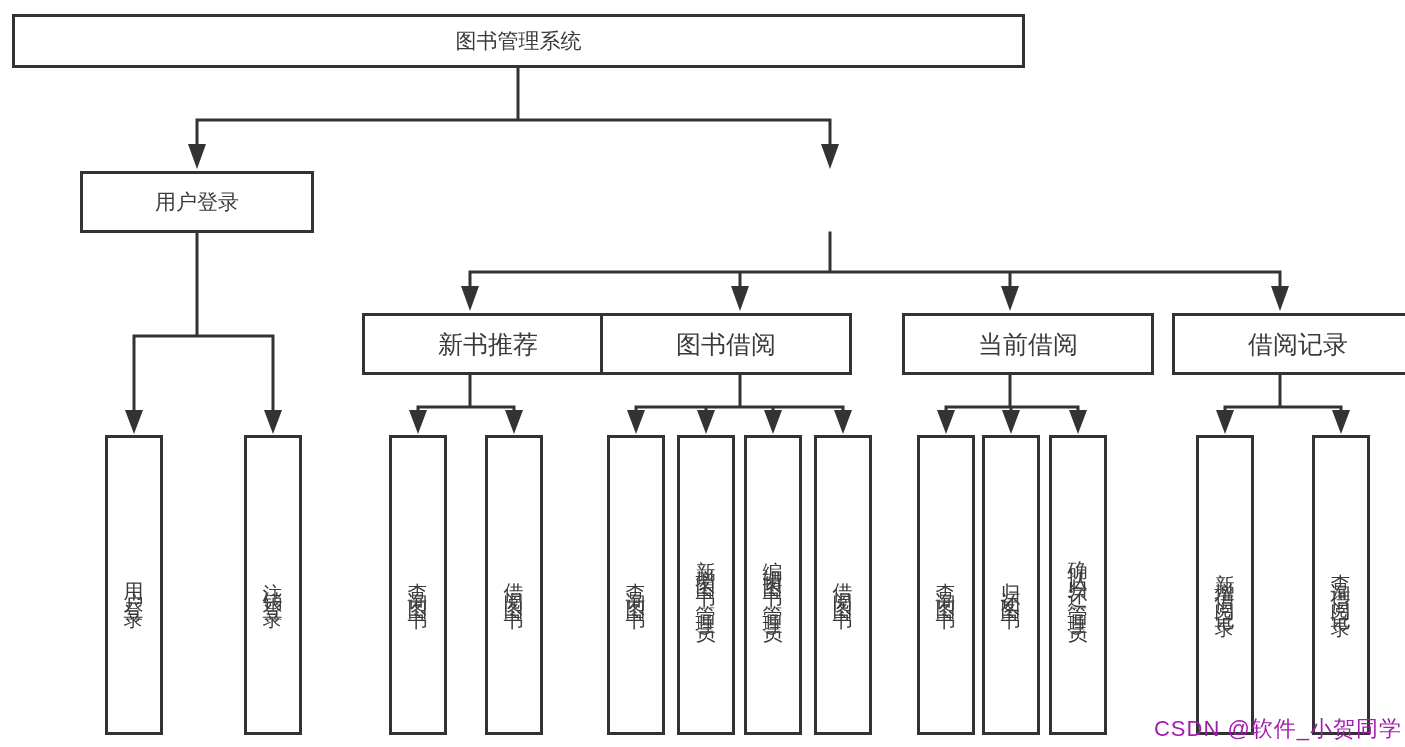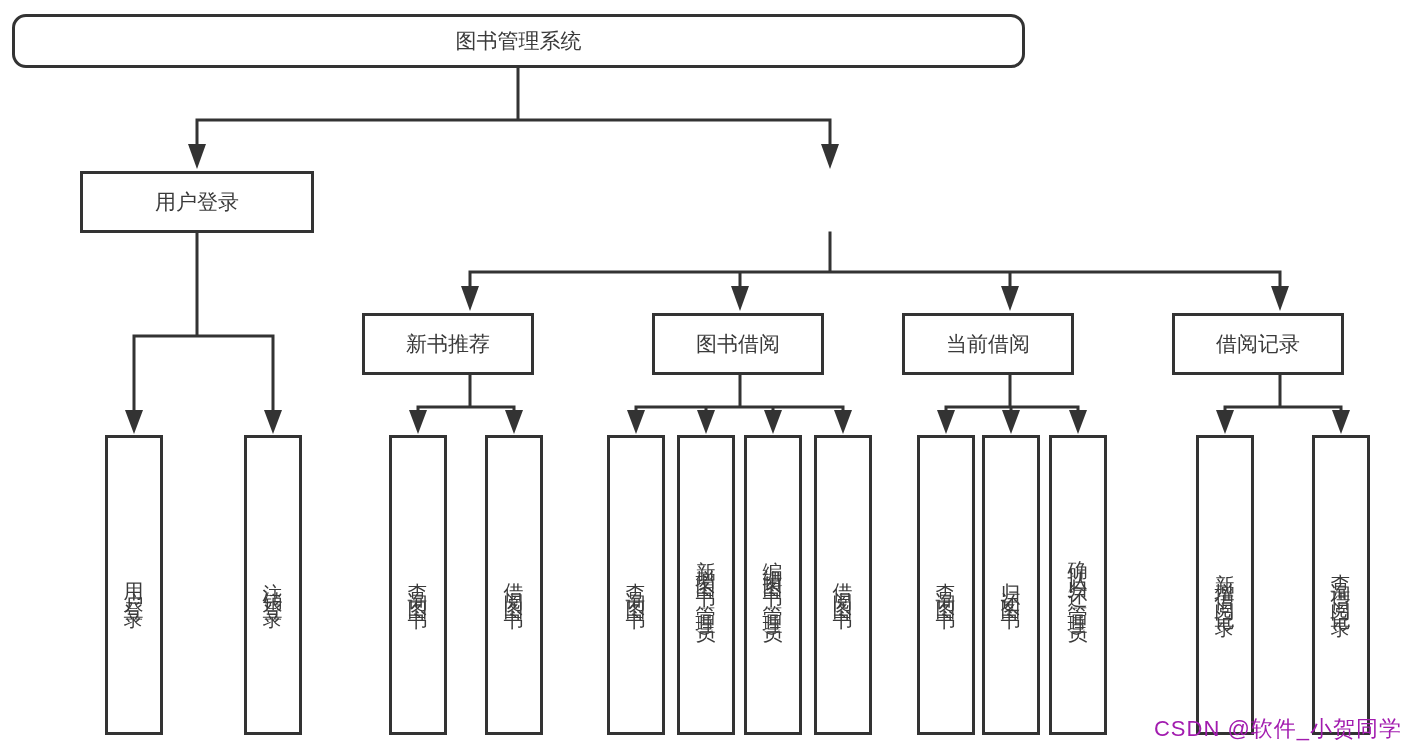--- a/index.html
+++ b/index.html
@@ -27,23 +27,23 @@
     position: absolute;
     box-sizing: border-box;
     border: 3px solid #333333;
     background: #ffffff;
     color: #3a3a3a;
     display: flex;
     align-items: center;
     justify-content: center;
     text-align: center;
   }
-  .root  { left: 12px; top: 14px; width: 1013px; height: 54px; font-size: 21px; border-radius: 14px; }
+  .root  { left: 12px; top: 14px; width: 1013px; height: 54px; font-size: 21px; }
   .l1    { top: 171px; width: 234px; height: 62px; font-size: 21px; }
-  .l2    { top: 313px; width: 172px; height: 62px; font-size: 21px; }
+  .l2    { top: 313px; width: 252px; height: 62px; font-size: 25px; }
   .leaf  { top: 435px; width: 58px; height: 300px; font-size: 20px; }
   .leaf span {
     writing-mode: vertical-rl;
     letter-spacing: 9px;
     line-height: 1;
     white-space: nowrap;
   }
   .watermark {
     position: absolute;
     top: 714px;
@@ -115,21 +115,21 @@
       <polygon points="1216,410 1234,410 1225,434"></polygon>
       <polygon points="1332,410 1350,410 1341,434"></polygon>
     </g>
   </svg>
 
   <div class="box root">图书管理系统</div>
 
   <div class="box l1" style="left:80px">用户登录</div>
 
   <div class="box l2" style="left:362px">新书推荐</div>
-  <div class="box l2" style="left:652px">图书借阅</div>
+  <div class="box l2" style="left:600px">图书借阅</div>
   <div class="box l2" style="left:1172px">借阅记录</div>
   <div class="box l2" style="left:902px">当前借阅</div>
 
   <div class="box leaf" style="left:105px">
       <span>用户登录</span>
     </div>
   <div class="box leaf" style="left:244px">
       <span>注销登录</span>
     </div>
 

